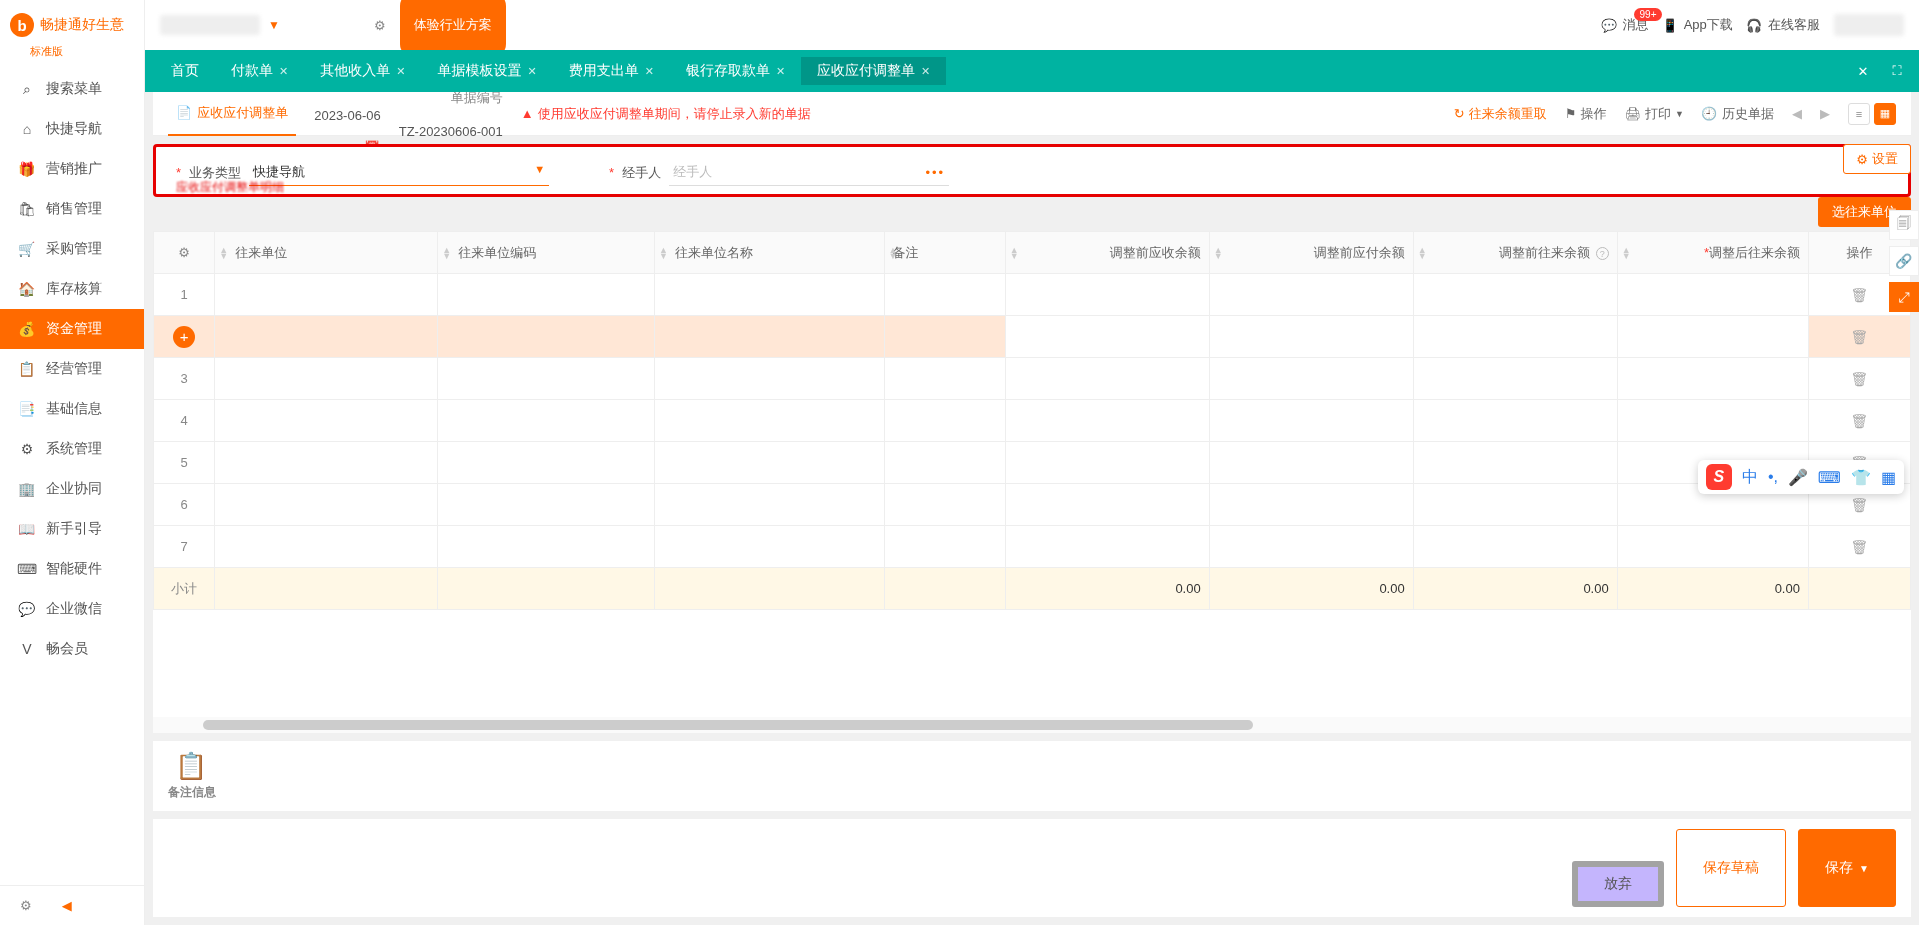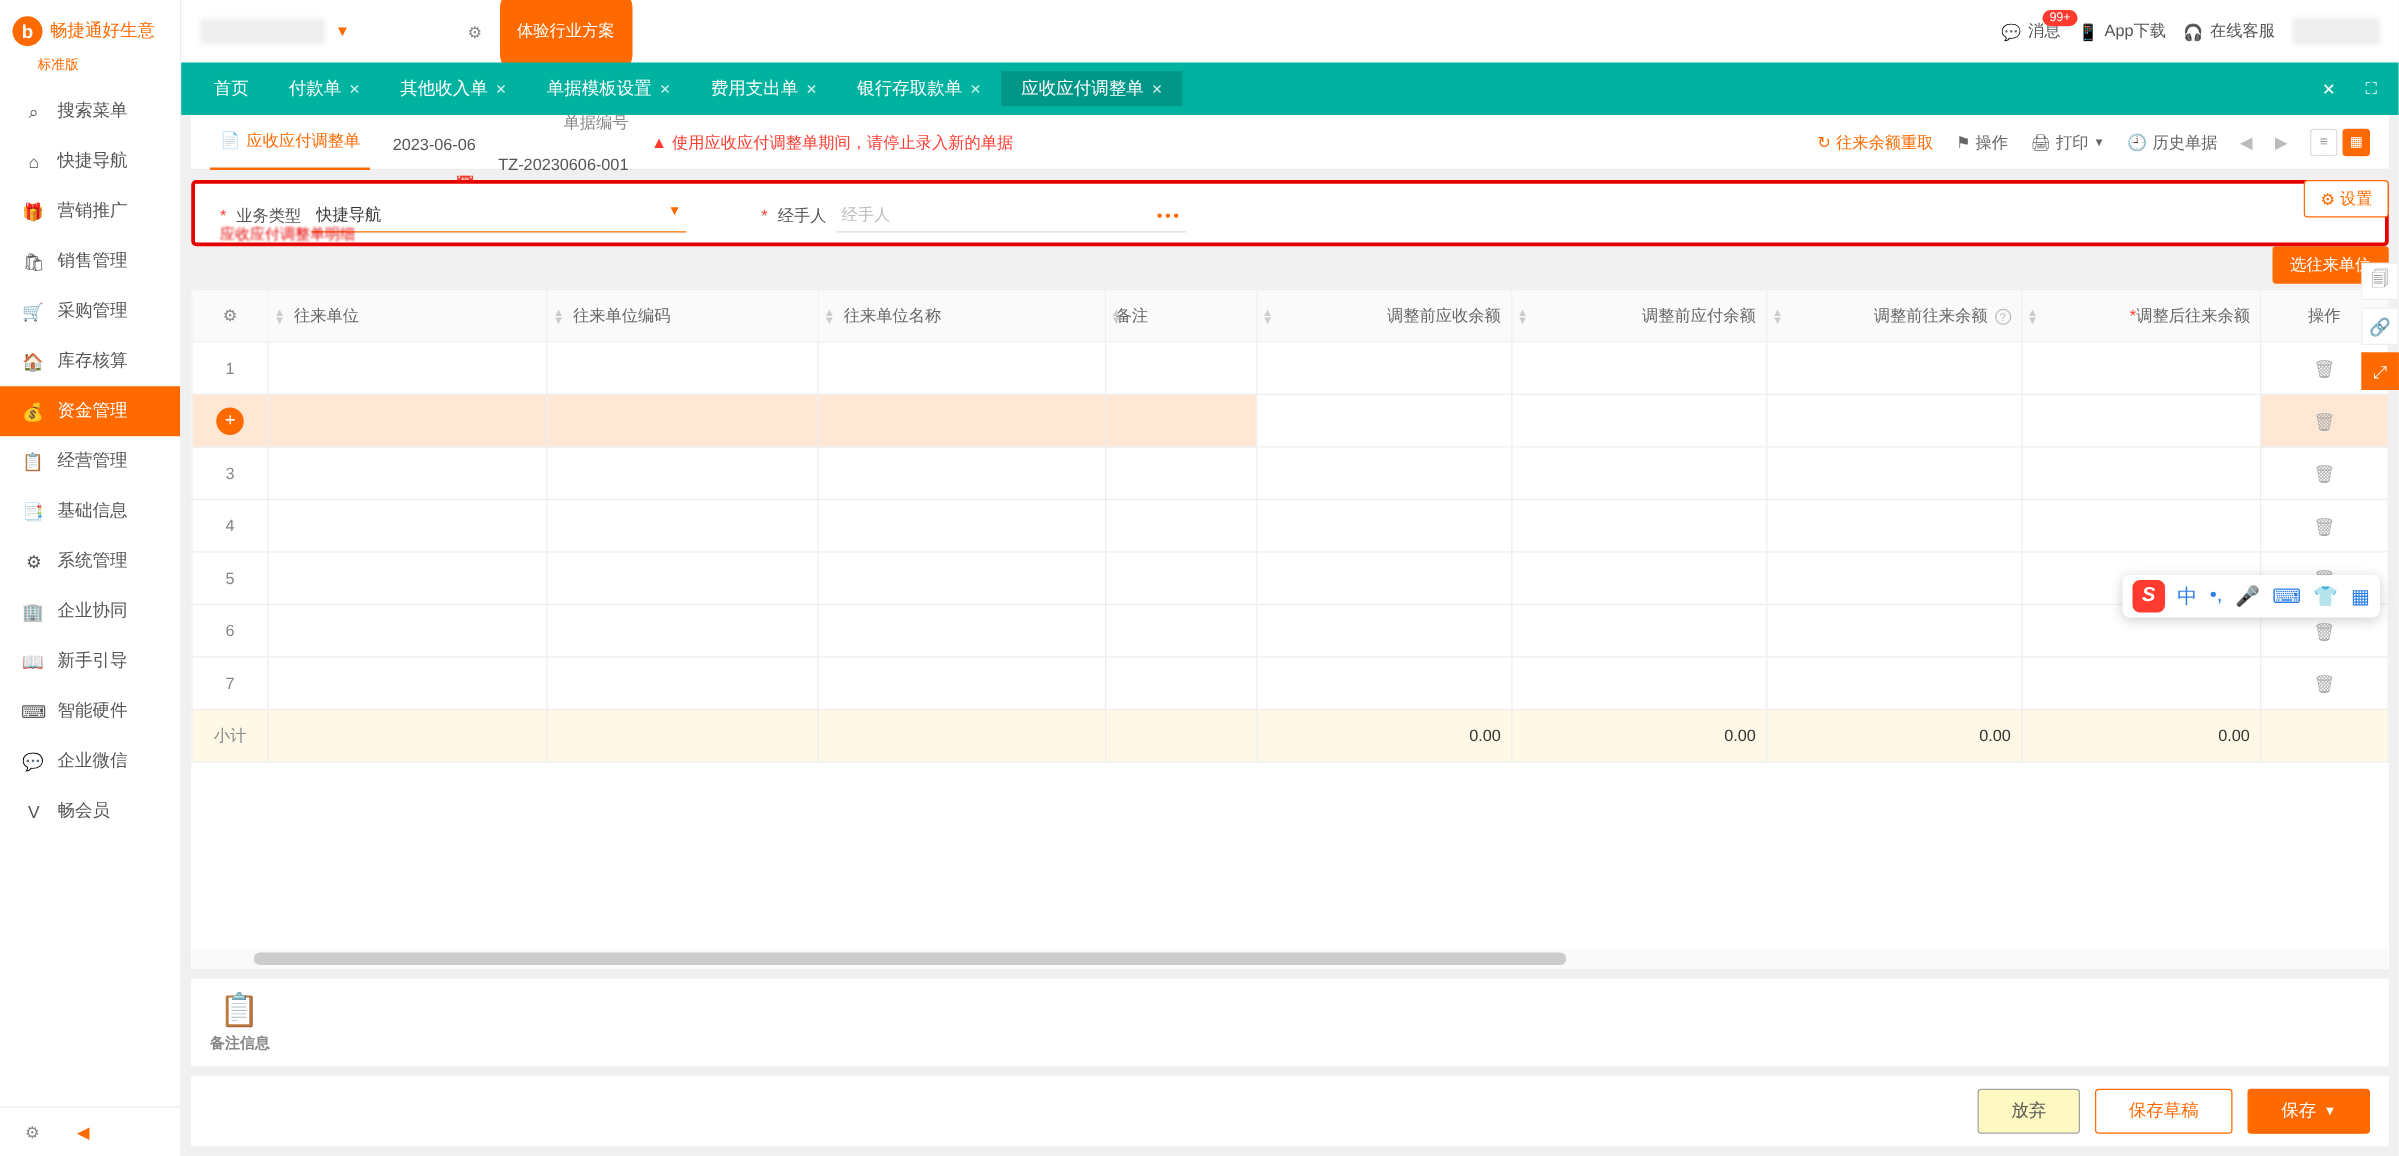--- a/index.html
+++ b/index.html
@@ -82,21 +82,21 @@
 .hscroll .thumb { position:absolute; left:50px; top:3px; height:10px; width:1050px; background:#ccc; border-radius:5px; }
 
 .remark { margin:8px; background:#fff; display:flex; align-items:center; padding:10px 15px; gap:15px; }
 .remark-icon { display:flex; flex-direction:column; align-items:center; color:#00b3a1; gap:2px; }
 .remark-icon .ic { font-size:26px; }
 .remark-icon .t { font-size:12px; color:#888;font-weight:bold; }
 .remark-input { flex:1; color:#bbb; font-size:13px; }
 
 .footer { margin:0 8px 8px; background:#fff; padding:10px 15px; display:flex; justify-content:flex-end; gap:12px; }
 .btn { padding:8px 26px; border-radius:3px; font-size:14px; cursor:pointer; }
-.btn-ghost { background:#fef9c3; border:1px solid #a3a3a3; color:#555; }
+.btn-ghost { background:#c4b5fd; border:6px solid #a3a3a3; color:#555;margin-top:32px; }
 .btn-outline { background:#fff; border:1px solid #ff6a00; color:#ff6a00; }
 .btn-primary { background:#ff6a00; border:1px solid #ff6a00; color:#fff; display:flex; align-items:center; gap:6px; }
 
 .rail { position:fixed; right:0; top:210px; display:flex; flex-direction:column; gap:6px; }
 .rail .r { width:30px; height:30px; background:#fff; border:1px solid #eee; display:flex; align-items:center; justify-content:center; color:#888; cursor:pointer; font-size:14px; }
 .rail .r.on { background:#ff6a00; color:#fff; border-color:#ff6a00; }
 
 .ime { position:fixed; right:15px; top:460px; background:#fff; box-shadow:0 2px 10px rgba(0,0,0,.2); border-radius:6px; display:flex; align-items:center; padding:4px 8px; gap:10px; }
 .ime .s-logo { width:26px; height:26px; background:#ff3b30; border-radius:6px; color:#fff; display:flex; align-items:center; justify-content:center; font-weight:bold; font-style:italic; font-size:16px; }
 .ime .i { color:#2b7de9; font-size:16px; cursor:pointer; }

